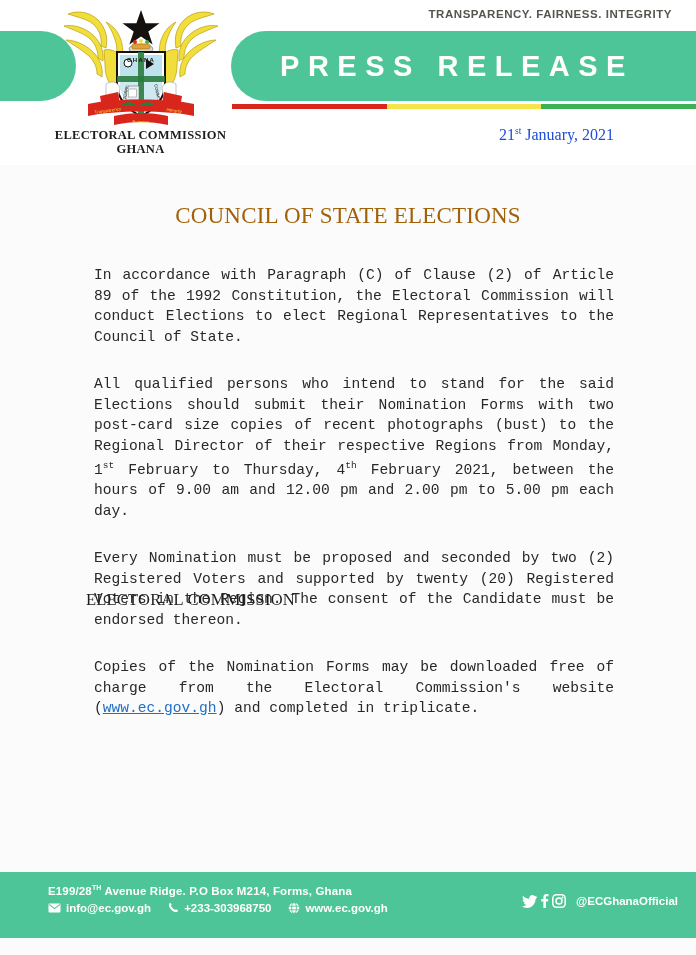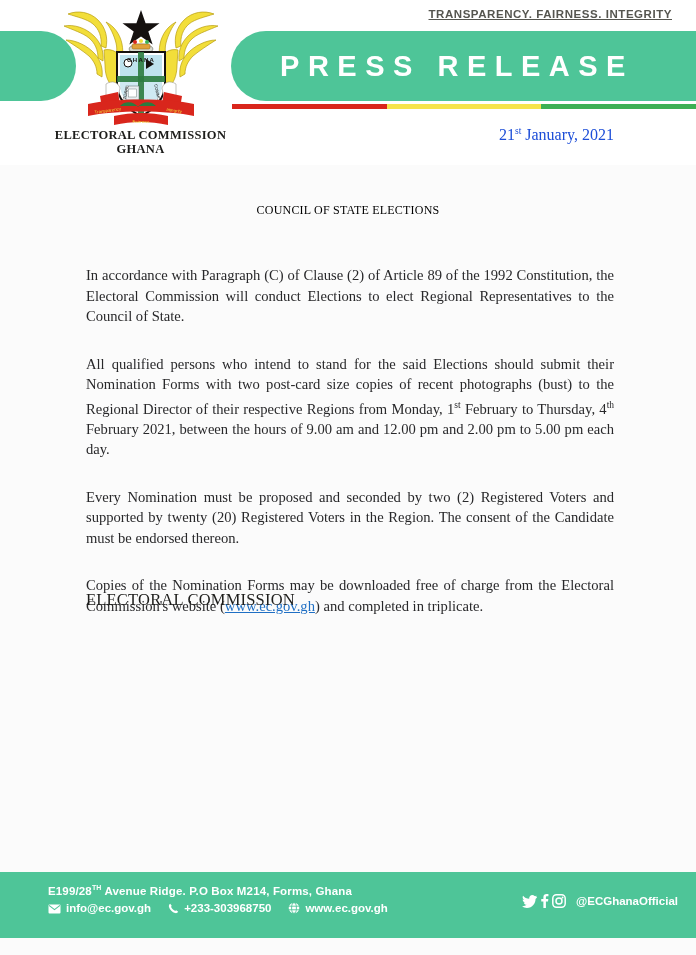--- a/index.html
+++ b/index.html
@@ -36,21 +36,20 @@
     top: 8px;
     left: 0;
     width: 672px;
     text-align: right;
     font-family: "Liberation Sans", sans-serif;
     font-size: 11.5px;
     font-weight: 700;
     letter-spacing: 0.55px;
     color: #55554f;
     white-space: nowrap;
-    text-decoration: underline;
   }
 
   .band-left {
     position: absolute;
     left: 0;
     top: 31px;
     width: 76px;
     height: 70px;
     background: #4ec598;
     border-top-right-radius: 38px;
@@ -142,40 +141,40 @@
     background: #fbfbfb;
   }
 
   .doc-title {
     position: absolute;
     left: 0;
     top: 38px;
     width: 696px;
     text-align: center;
     font-family: "Liberation Serif", serif;
-    font-size: 12px;
+    font-size: 23px;
     font-weight: 400;
     letter-spacing: 0.2px;
-    color: #000000;
+    color: #a16207;
   }
 
   .paras {
     position: absolute;
     left: 86px;
     top: 100px;
     width: 528px;
   }
 
   .para {
-    font-family: Liberation Serif, serif;
+    font-family: Liberation Mono, monospace;
     font-size: 14.6px;
     line-height: 20.5px;
     color: #28282a;
     text-align: justify;
-    margin: 0 0 27px 0;
+    margin: 0 0 27px 8px;
   }
   .para sup { font-size: 9.5px; vertical-align: super; }
 
   .para a.ec-link {
     color: #1f6fc4;
     text-decoration: underline;
   }
 
   .signoff {
     position: absolute;
@@ -216,21 +215,21 @@
 
   .footer-line2 {
     display: flex;
     align-items: center;
     font-size: 11.5px;
     font-weight: 600;
     white-space: nowrap;
   }
   .footer-line2 .fitem {
     display: inline-flex;
-    align-items: flex-end;
+    align-items: center;
     margin-right: 17px;
   }
   .footer-line2 .fitem svg { margin-right: 5px; display: block; }
 
   .social {
     position: absolute;
     right: 18px;
     top: 22px;
     display: flex;
     align-items: center;

